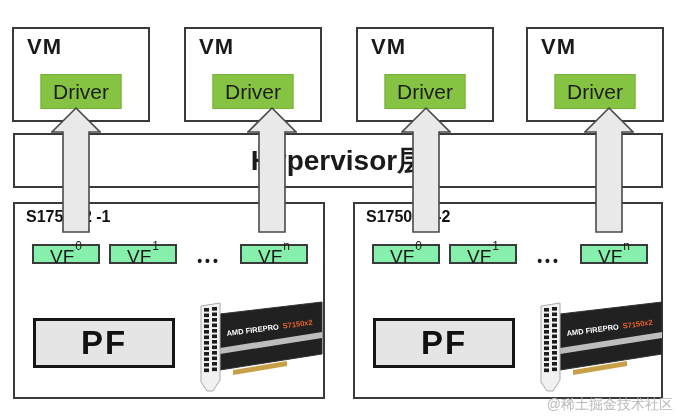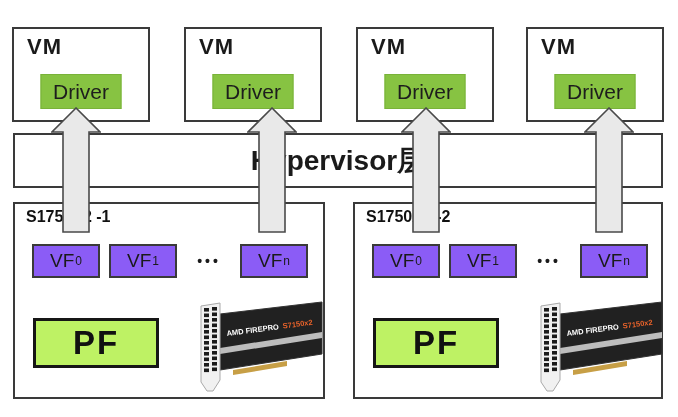--- a/index.html
+++ b/index.html
@@ -32,33 +32,33 @@
   
   .sbox{
     position:absolute;top:202px;height:197px;
     background:#ffffff;border:2px solid #3a3a3a;box-sizing:border-box;
   }
   .sbox-label{
     position:absolute;left:11px;top:4px;
     font-size:16px;font-weight:bold;color:#111;
   }
   .vf-box{
-    position:absolute;top:40px;width:68px;height:34px;
-    border:2px solid #3a3a3a;box-sizing:border-box;background:#8b5cf6;
-    display:flex;align-items:center;justify-content:center;
+    position:absolute;top:40px;width:68px;height:20px;
+    border:2px solid #3a3a3a;box-sizing:border-box;background:#86efac;
+    display:flex;justify-content:center;
     font-size:19px;color:#1a1a1a;
   }
   .vf-box sub{font-size:12px;line-height:0;margin-left:1px;}
   .vf-dots{
     position:absolute;top:49px;left:174px;width:40px;text-align:center;
     font-size:14px;font-weight:bold;color:#1a1a1a;letter-spacing:3px;
   }
   .pf-box{
-    position:absolute;left:18px;top:114px;width:126px;height:50px;
-    border:3px solid #161616;box-sizing:border-box;background:#bef264;
+    position:absolute;left:18px;top:114px;width:142px;height:50px;
+    border:3px solid #161616;box-sizing:border-box;background:#e5e5e5;
     display:flex;align-items:center;justify-content:center;
     font-size:33px;font-weight:bold;color:#111;letter-spacing:2px;
   }
   .gpu-card{position:absolute;left:180px;top:88px;}
   
   .arrow{position:absolute;top:107px;width:50px;height:126px;}
   
   .watermark{
     position:absolute;right:5px;top:396px;
     font-size:14px;color:#b9b9b9;
@@ -204,13 +204,14 @@
   <svg class="arrow" style="left:247px" width="50" height="126" viewBox="0 0 50 126">
     <polygon points="25,1 1,25 12,25 12,125 38,125 38,25 49,25" fill="#e9e9e9" stroke="#4a4a4a" stroke-width="1.6"></polygon>
   </svg>
   <svg class="arrow" style="left:401px" width="50" height="126" viewBox="0 0 50 126">
     <polygon points="25,1 1,25 12,25 12,125 38,125 38,25 49,25" fill="#e9e9e9" stroke="#4a4a4a" stroke-width="1.6"></polygon>
   </svg>
   <svg class="arrow" style="left:584px" width="50" height="126" viewBox="0 0 50 126">
     <polygon points="25,1 1,25 12,25 12,125 38,125 38,25 49,25" fill="#e9e9e9" stroke="#4a4a4a" stroke-width="1.6"></polygon>
   </svg>
 
+  <div class="watermark">@稀土掘金技术社区</div>
 </div>
 
 </body></html>

